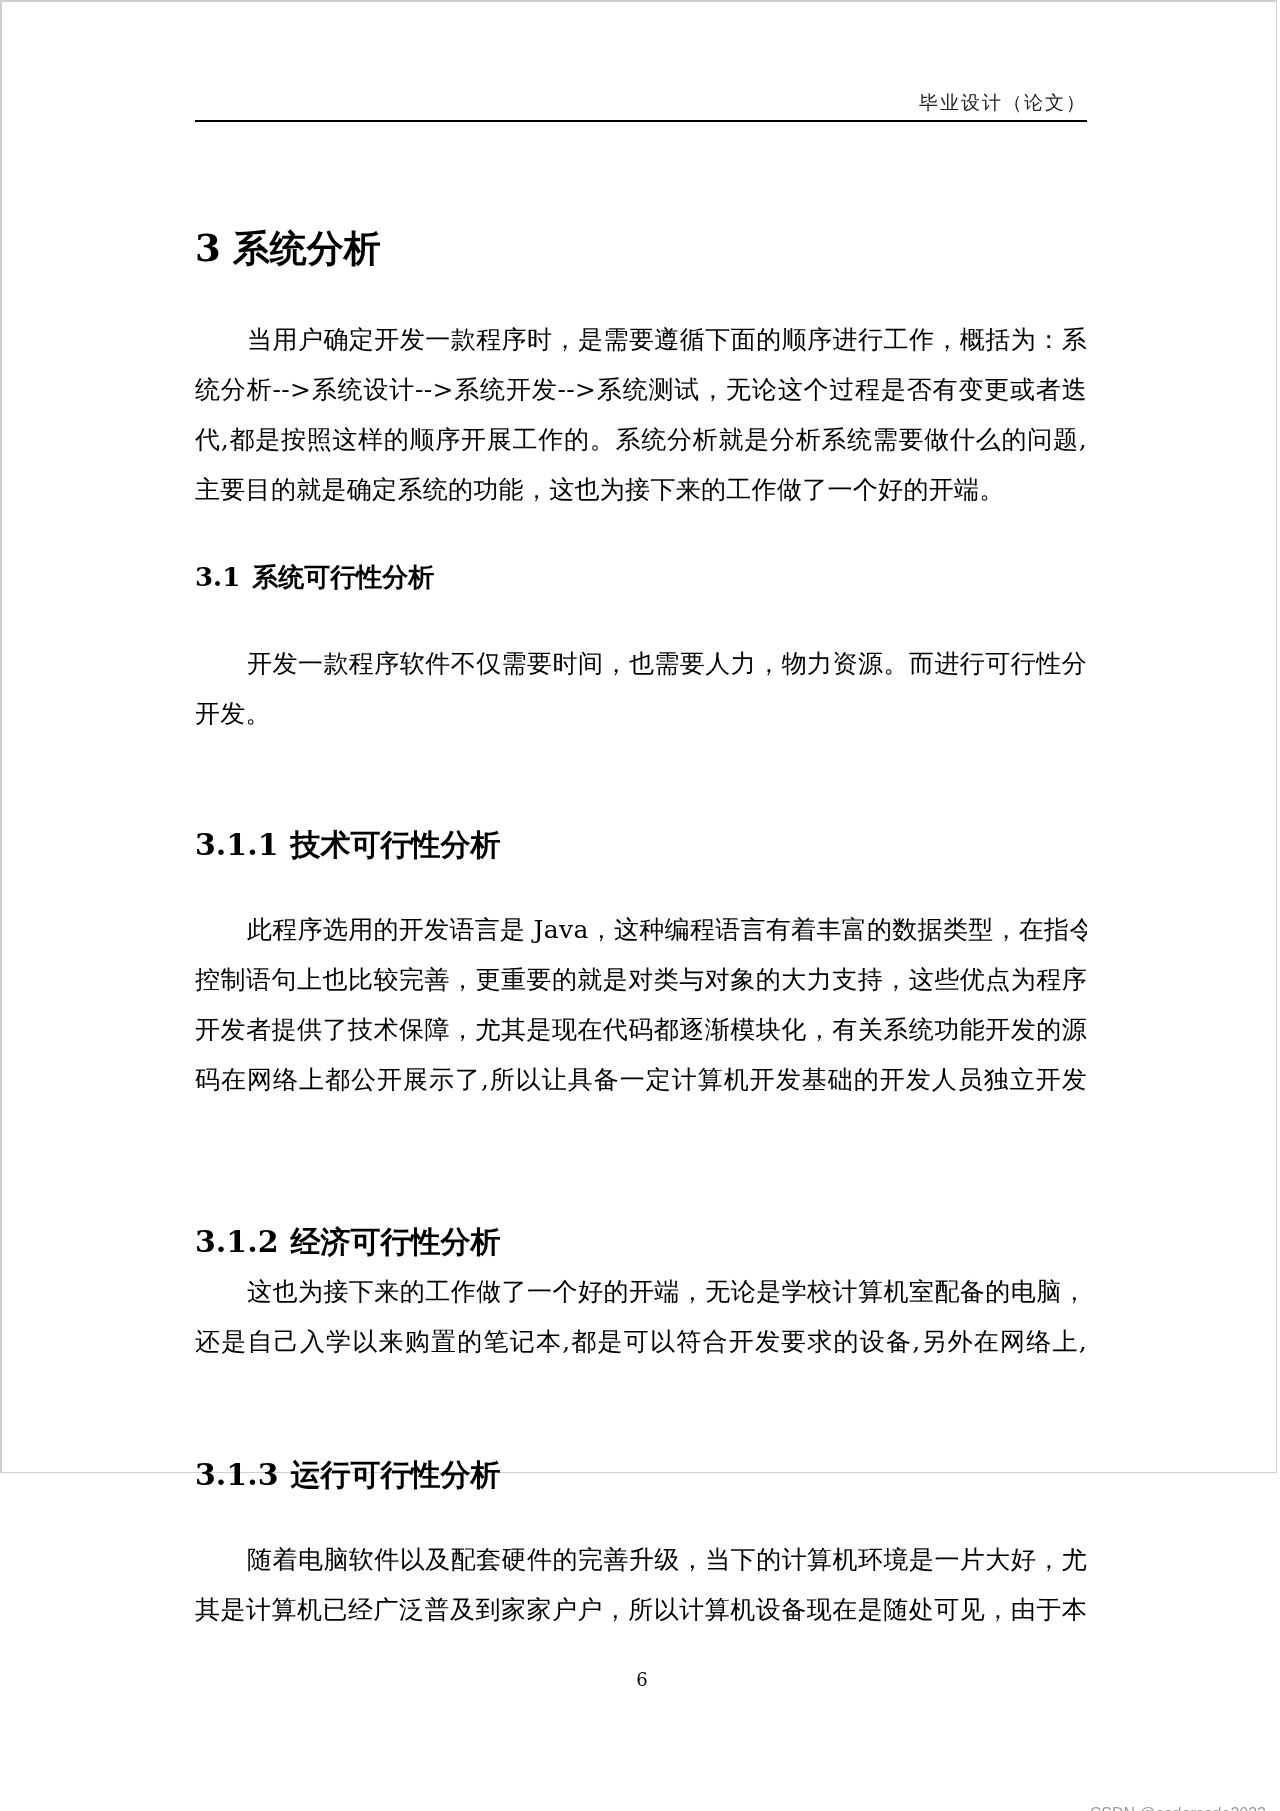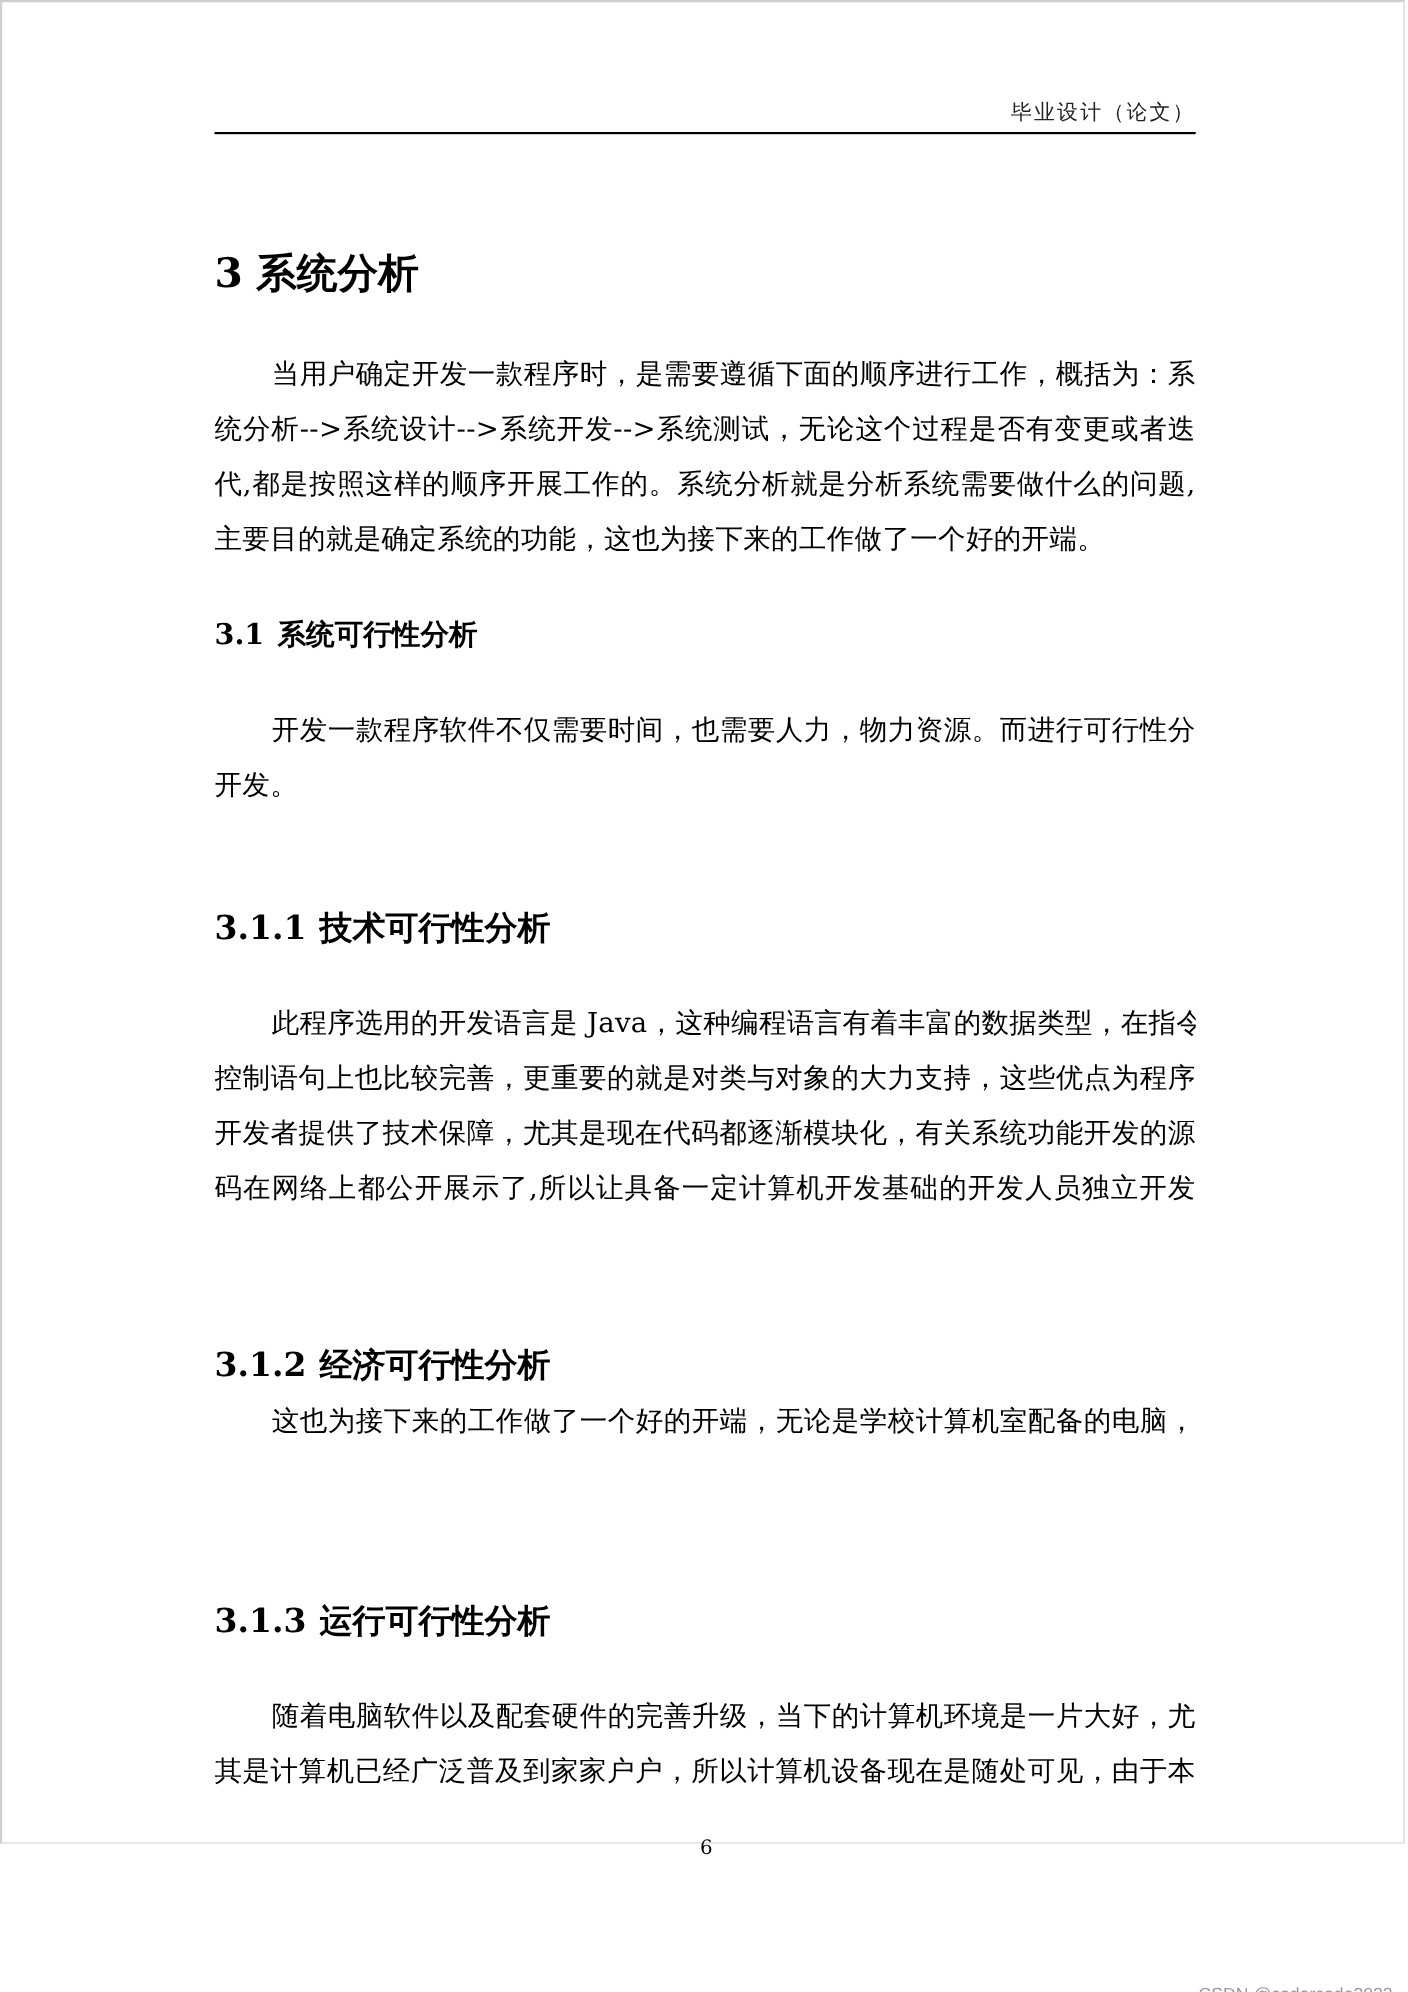--- a/index.html
+++ b/index.html
@@ -1,18 +1,18 @@
 <!DOCTYPE html>
 <html><head>
 <meta charset="utf-8">
 <style>
   html, body { margin: 0; padding: 0; background: #ffffff; }
   body { width: 1280px; height: 1811px; position: relative; overflow: hidden;
          font-family: "DejaVu Serif", "Liberation Serif", serif; color: #000; }
-  .page { position: absolute; left: 0; top: 0; width: 1277px; height: 1676px;
+  .page { position: absolute; left: 0; top: 0; width: 1277px; height: 1473px;
           border: 1px solid #cfcfcf; border-top: 2px solid #cfcfcf; border-left: 2px solid #cfcfcf;
           box-sizing: border-box; background: #fff; }
   .running-header { position: absolute; left: 193px; top: 88px; width: 892px; text-align: right;
           font-size: 19px; letter-spacing: 2px; color: #222; line-height: 24px; }
   .header-rule { position: absolute; left: 193px; top: 118px; width: 892px; height: 0;
           border-top: 2px solid #000; }
   .content { position: absolute; left: 193px; top: 0; width: 892px; }
   .h1 { position: absolute; left: 0; top: 226px; font-size: 37px; font-weight: bold;
         line-height: 40px; white-space: nowrap; }
   .h2 { position: absolute; left: 0; top: 558px; font-size: 26px; font-weight: bold;
@@ -70,20 +70,21 @@
       <span class="line">开发者提供了技术保障，尤其是现在代码都逐渐模块化，有关系统功能开发的源</span>
       <span class="line">码在网络上都公开展示了,所以让具备一定计算机开发基础的开发人员独立开发</span>
     </div>
 
     <div class="h3" style="top:1193px;margin-top:32px;">
       <span class="num">3.1.2</span><span>经济可行性分析</span>
     </div>
 
     <div class="para" style="top:1265px;">
       <span class="line first">这也为接下来的工作做了一个好的开端，无论是学校计算机室配备的电脑，</span>
+      <span class="line">还是自己入学以来购置的笔记本,都是可以符合开发要求的设备,另外在网络上,</span>
     </div>
 
     <div class="h3" style="top:1458px;">
       <span class="num">3.1.3</span><span>运行可行性分析</span>
     </div>
 
     <div class="para" style="top:1533px;">
       <span class="line first">随着电脑软件以及配套硬件的完善升级，当下的计算机环境是一片大好，尤</span>
       <span class="line">其是计算机已经广泛普及到家家户户，所以计算机设备现在是随处可见，由于本</span>
     </div>

